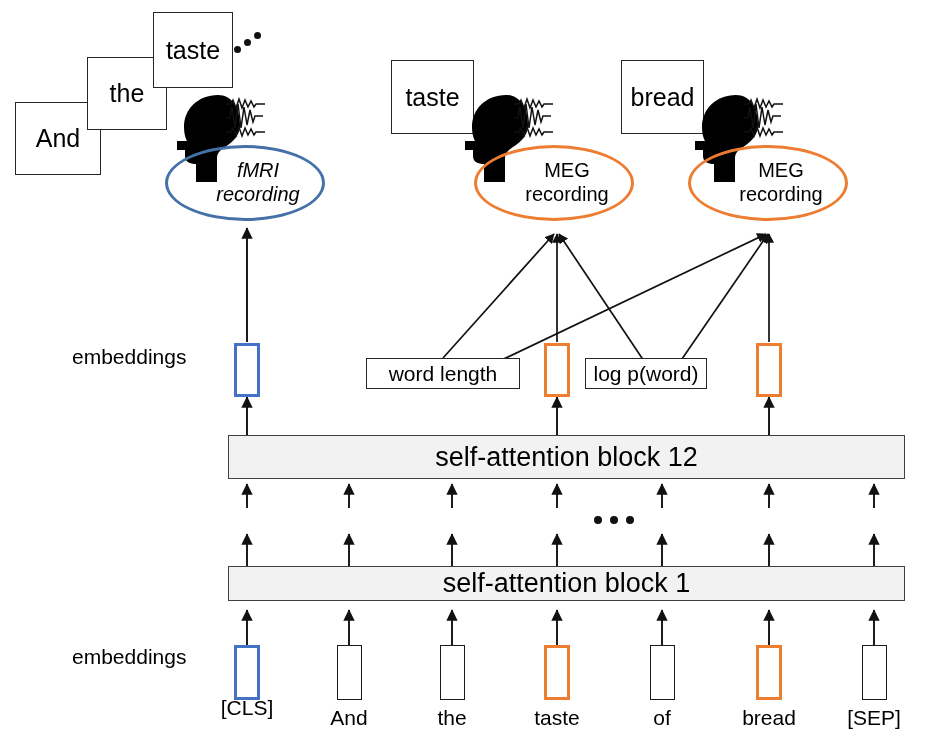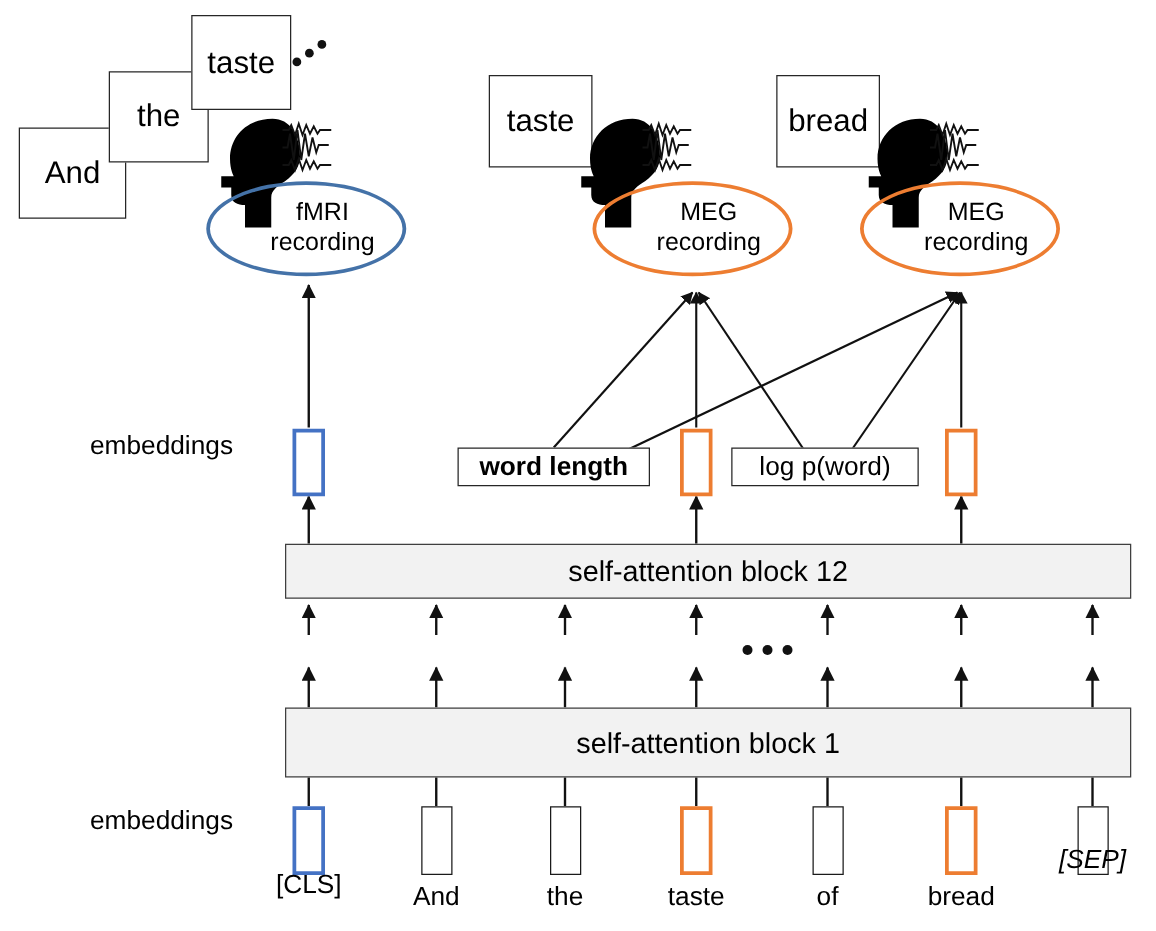--- a/index.html
+++ b/index.html
@@ -39,33 +39,33 @@
     background: transparent;
     box-sizing: border-box;
     display: flex;
     align-items: center;
     justify-content: center;
     text-align: center;
     line-height: 1.18;
     font-size: 20px;
     color: #000;
   }
-  .oval.fmri { border: 3.2px solid #4472A8; }
+  .oval.fmri { border: 3.2px solid #4472A8; font-style: italic; }
   .oval.meg  { border: 3.2px solid #ED7D31; text-align: center; }
   .oval .oval-label { padding-left: 26px; }
 
   
   .sa-block {
     position: absolute;
     background: #f2f2f2;
     border: 1.3px solid #3f3f3f;
     display: flex;
     align-items: center;
     justify-content: center;
-    font-size: 23px;
+    font-size: 27px;
     box-sizing: border-box;
     color: #000;
   }
 
   
   .feat-box {
     position: absolute;
     background: #ffffff;
     border: 1.5px solid #262626;
     display: flex;
@@ -259,38 +259,38 @@
   </div>
 
   <div class="side-label" style="left:72px; top:343px;">
     <div>embeddings</div>
   </div>
 
   <div class="emb blue" style="left:234px; top:343px; width:26px; height:54px;"></div>
   <div class="emb orange" style="left:544px; top:343px; width:26px; height:54px;"></div>
   <div class="emb orange" style="left:756px; top:343px; width:26px; height:54px;"></div>
 
-  <div class="feat-box" style="left:366px; top:358px; width:154px; height:31px;font-weight:bold;">
+  <div class="feat-box" style="left:366px; top:358px; width:154px; height:31px;">
     <span>word length</span>
   </div>
-  <div class="feat-box" style="left:585px; top:358px; width:150px; height:31px;text-align:center;">
+  <div class="feat-box" style="left:585px; top:358px; width:122px; height:31px;text-align:center;">
     <span>log p(word)</span>
   </div>
 
   <div class="sa-block" style="left:228px; top:435px; width:677px; height:44px;">
     <span>self-attention block 12</span>
   </div>
 
   <div>
     <div class="dot" style="left:594px; top:516px; width:8px; height:8px;"></div>
     <div class="dot" style="left:610px; top:516px; width:8px; height:8px;"></div>
     <div class="dot" style="left:626px; top:516px; width:8px; height:8px;"></div>
   </div>
 
-  <div class="sa-block" style="left:228px; top:566px; width:677px; height:56px;">
+  <div class="sa-block" style="left:228px; top:566px; width:677px; height:35px;">
     <span>self-attention block 1</span>
   </div>
 
   <div class="side-label" style="left:72px; top:643px;">
     <div>embeddings</div>
   </div>
 
   <div class="emb blue" style="left:234px; top:645px; width:26px; height:55px;"></div>
   <div class="emb plain" style="left:337px; top:645px; width:25px; height:55px;"></div>
   <div class="emb plain" style="left:440px; top:645px; width:25px; height:55px;"></div>
@@ -298,15 +298,15 @@
   <div class="emb plain" style="left:650px; top:645px; width:25px; height:55px;"></div>
   <div class="emb orange" style="left:756px; top:645px; width:26px; height:55px;"></div>
   <div class="emb plain" style="left:862px; top:645px; width:25px; height:55px;"></div>
 
   <div class="tok-label" style="left:247px; top:696px;"><span>[CLS]</span></div>
   <div class="tok-label" style="left:349px; top:706px;"><span>And</span></div>
   <div class="tok-label" style="left:452px; top:706px;"><span>the</span></div>
   <div class="tok-label" style="left:557px; top:706px;"><span>taste</span></div>
   <div class="tok-label" style="left:662px; top:706px;"><span>of</span></div>
   <div class="tok-label" style="left:769px; top:706px;"><span>bread</span></div>
-  <div class="tok-label" style="left:874px; top:676px;font-style:italic;"><span>[SEP]</span></div>
+  <div class="tok-label" style="left:874px; top:706px;"><span>[SEP]</span></div>
 
 </div>
 
 </body></html>

